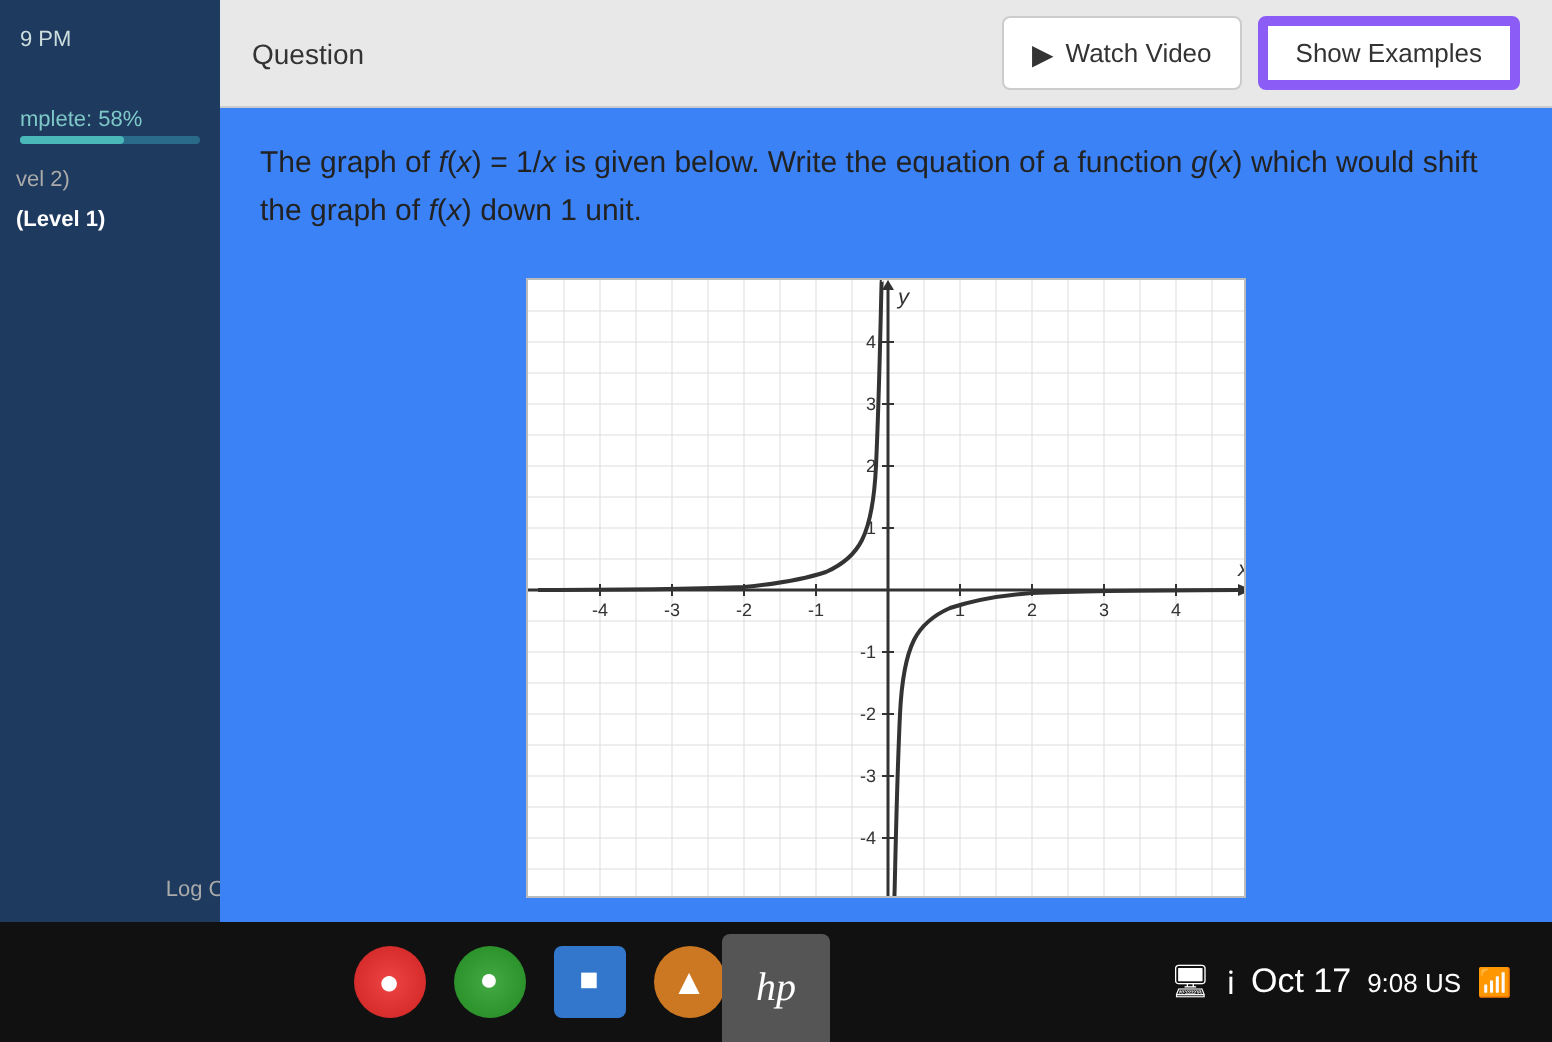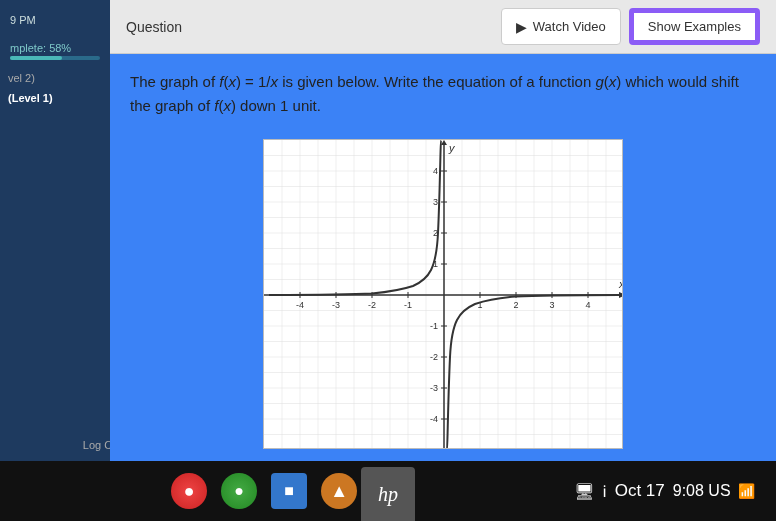--- a/index.html
+++ b/index.html
@@ -102,20 +102,21 @@
     .sidebar-item {
       color: #cdd;
       font-size: 11px;
       padding: 4px 2px;
       cursor: pointer;
     }
 
     .sidebar-item.progress {
       color: #7ec8c8;
       font-size: 11px;
+      margin-top: 12px;
     }
 
     .sidebar-progress-bar {
       width: 90px;
       height: 4px;
       background: #2a6a8a;
       border-radius: 2px;
       margin-top: 2px;
     }
 
@@ -379,16 +380,16 @@
     <div style="background:#555; width:54px; height:54px; border-radius:4px 4px 0 0;
                 display:flex; align-items:center; justify-content:center;">
       <span style="color:white; font-size:20px; font-style:italic; font-family:serif;">hp</span>
     </div>
   </div>
 
   <div class="taskbar-right">
     <span style="font-size:16px;">🖥</span>
     <span style="font-size:16px;">ℹ</span>
     <span style="color:white; font-size:17px;">Oct 17</span>
-    <span style="color:white; font-size:16px;">9:08 US</span>
+    <span style="color:white; font-size:13px;">9:08 US</span>
     <span style="font-size:14px;">📶</span>
   </div>
 </div>
 
 </body></html>

